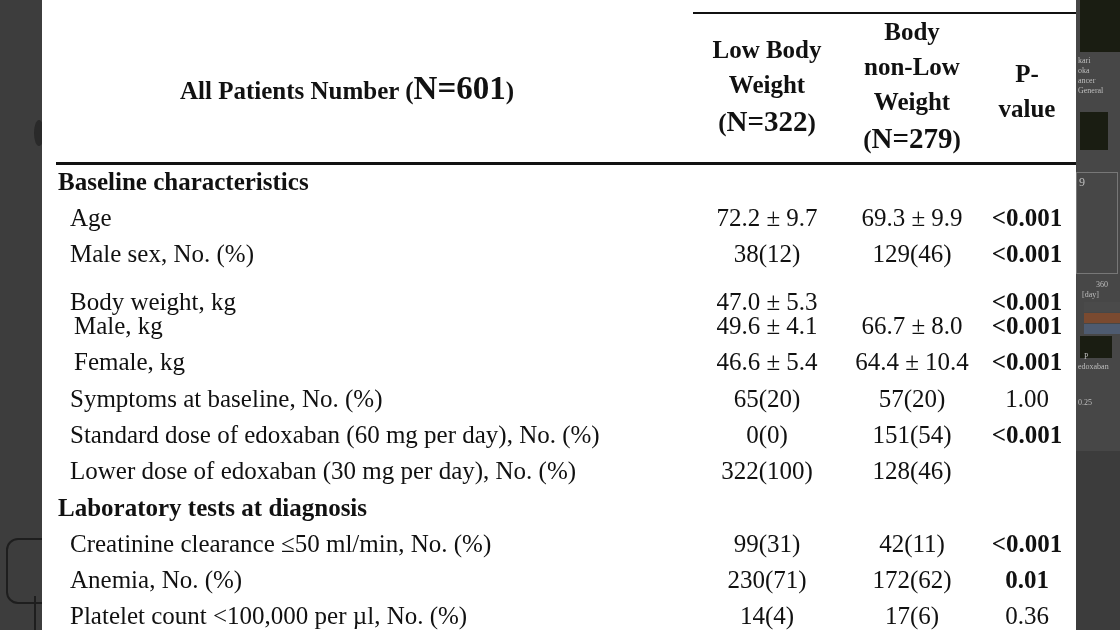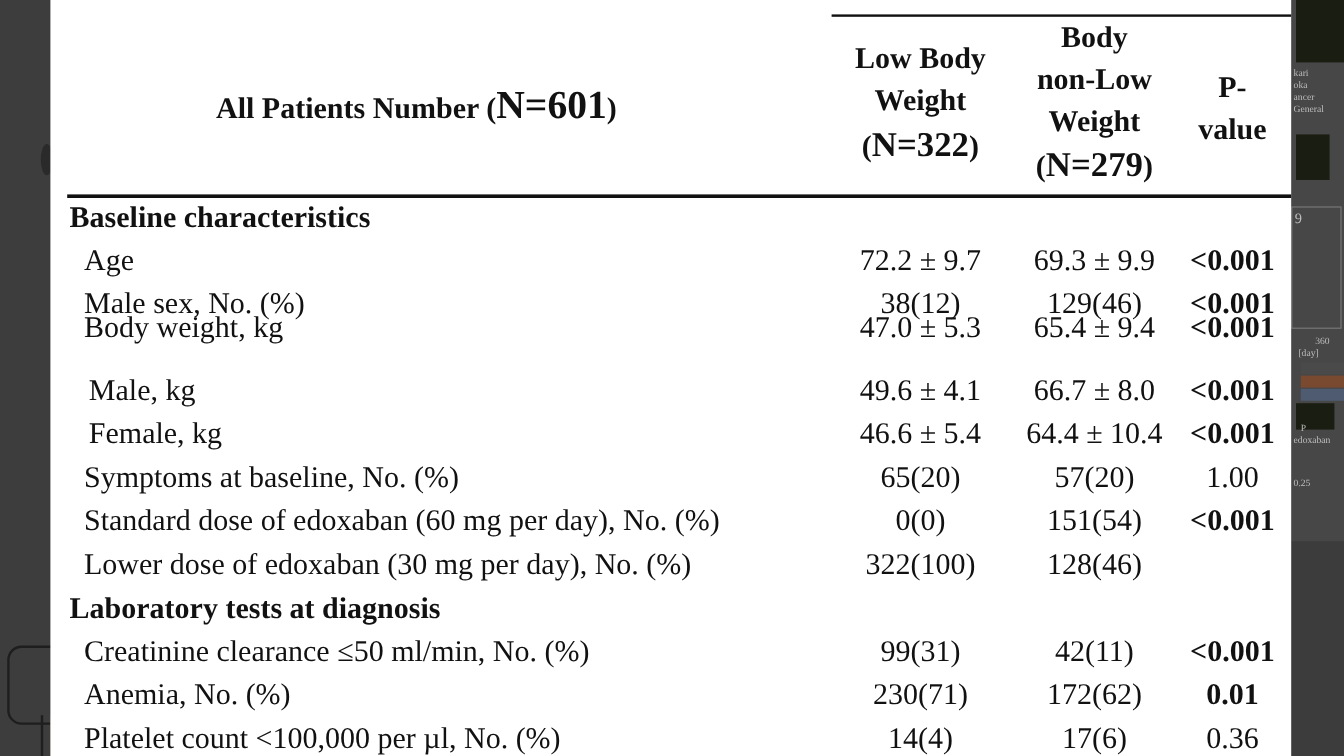--- a/index.html
+++ b/index.html
@@ -130,24 +130,23 @@
     <span class="c1">72.2 ± 9.7</span>
     <span class="c2">69.3 ± 9.9</span>
     <span class="c3 bold">&lt;0.001</span>
   </div>
   <div class="row" style="top:240px;">
     <span class="label">Male sex, No. (%)</span>
     <span class="c1">38(12)</span>
     <span class="c2">129(46)</span>
     <span class="c3 bold">&lt;0.001</span>
   </div>
-  <div class="row" style="top:260px;padding-left:11px;">
+  <div class="row" style="top:288px;padding-left:11px;">
     <span class="label">Body weight, kg</span>
     <span class="c1">47.0 ± 5.3</span>
-    <span class="c2">65.4 ± 9.4</span>
     <span class="c3 bold">&lt;0.001</span>
   </div>
   <div class="row" style="top:312px;">
     <span class="label indent">Male, kg</span>
     <span class="c1">49.6 ± 4.1</span>
     <span class="c2">66.7 ± 8.0</span>
     <span class="c3 bold">&lt;0.001</span>
   </div>
   <div class="row" style="top:348px;">
     <span class="label indent">Female, kg</span>

